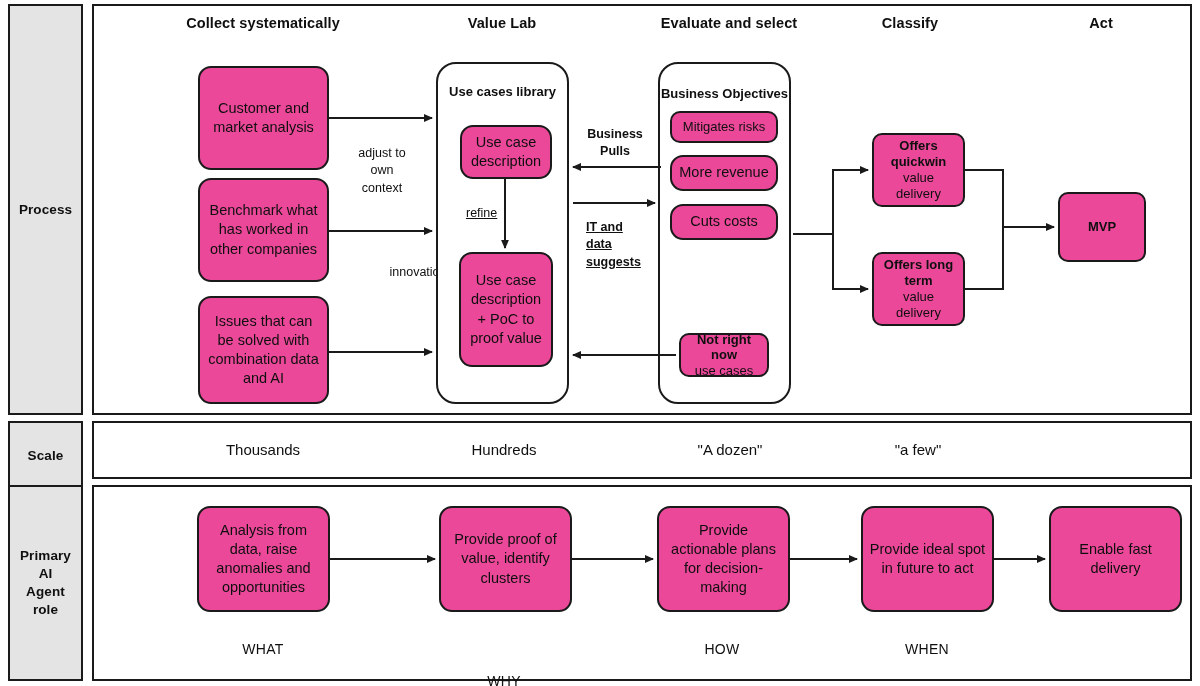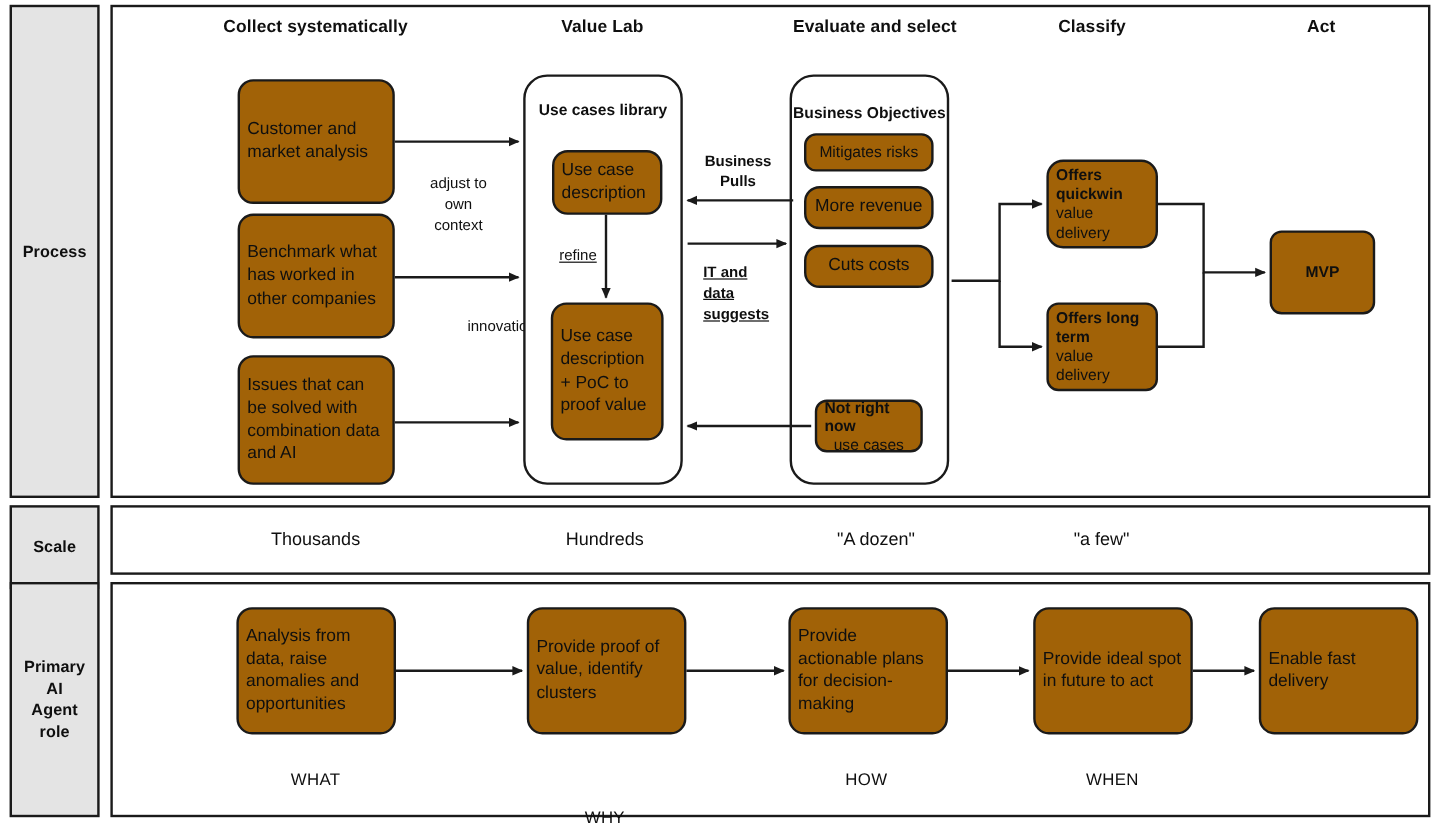--- a/index.html
+++ b/index.html
@@ -49,24 +49,25 @@
     white-space: nowrap;
     transform: translateX(-50%);
     letter-spacing: 0.1px;
   }
   
   .node {
     position: absolute;
     box-sizing: border-box;
     border: 2px solid #1a1a1a;
     border-radius: 13px;
-    background: #a16207;
+    background: #ec4899;
     display: flex;
     align-items: center;
     justify-content: center;
+    text-align: center;
     font-size: 14.5px;
     line-height: 1.32;
     padding: 2px 6px;
   }
   .node.small { font-size: 13px; border-radius: 10px; }
   .node.bold  { font-weight: bold; }
   .node .b { font-weight: bold; }
   .node .n { font-weight: normal; }
 
   
@@ -198,21 +199,21 @@
     <span class="b">Not right now</span>
     <span class="n">use cases</span>
   </div>
 
   <div class="ann bold" style="left:615px; top:126px;">Business
 Pulls</div>
   <div class="ann bold left" style="left:586px; top:219px;">IT and
 data
 suggests</div>
 
-  <div class="node small" style="left:872px; top:133px; width:93px; height:74px; flex-direction:column; line-height:1.25;border-radius:14px;">
+  <div class="node small" style="left:872px; top:133px; width:93px; height:74px; flex-direction:column; line-height:1.25;">
     <span class="b" style="display:block;">Offers quickwin</span>
     <span class="n">value delivery</span>
   </div>
 
   <div class="node small" style="left:872px; top:252px; width:93px; height:74px; flex-direction:column; line-height:1.25;">
     <span class="b" style="display:block;">Offers long term</span>
     <span class="n">value delivery</span>
   </div>
 
   <div class="node bold small" style="left:1058px; top:192px; width:88px; height:70px;">

